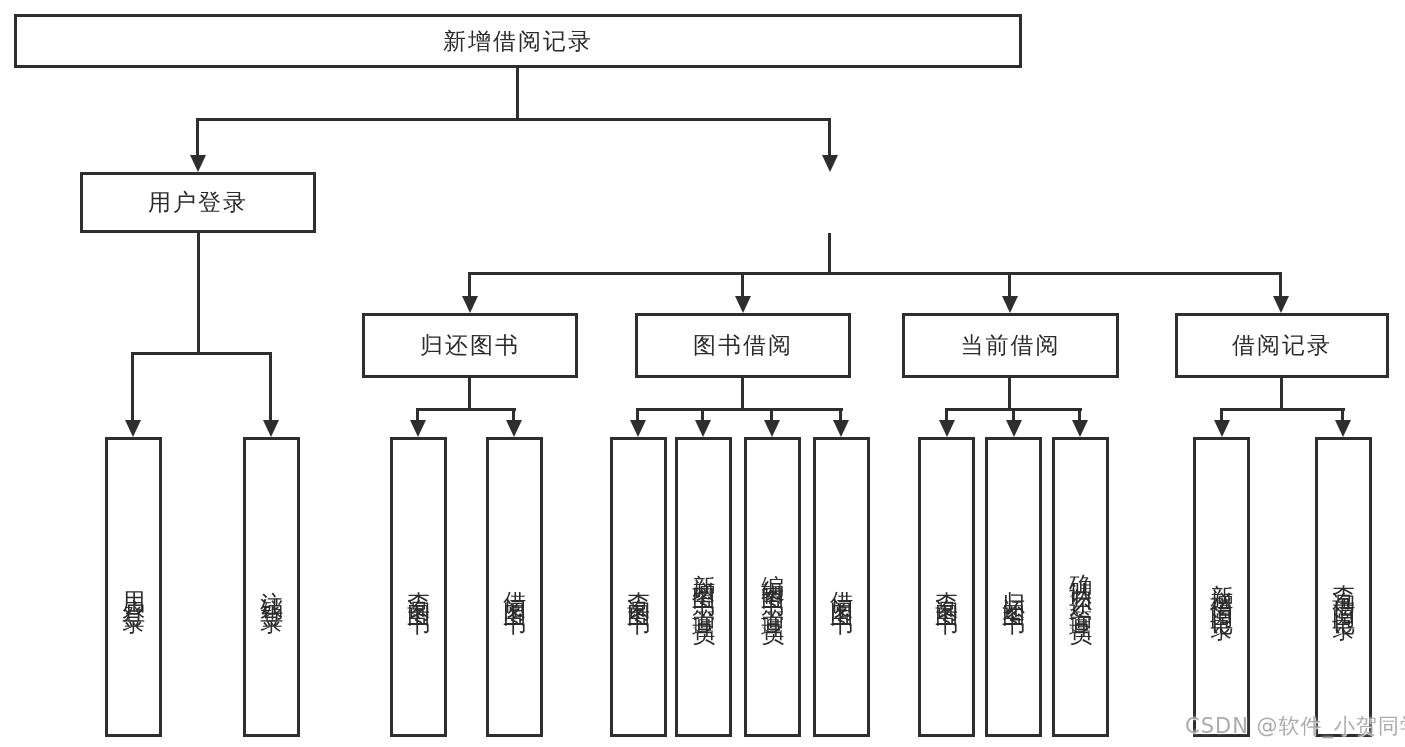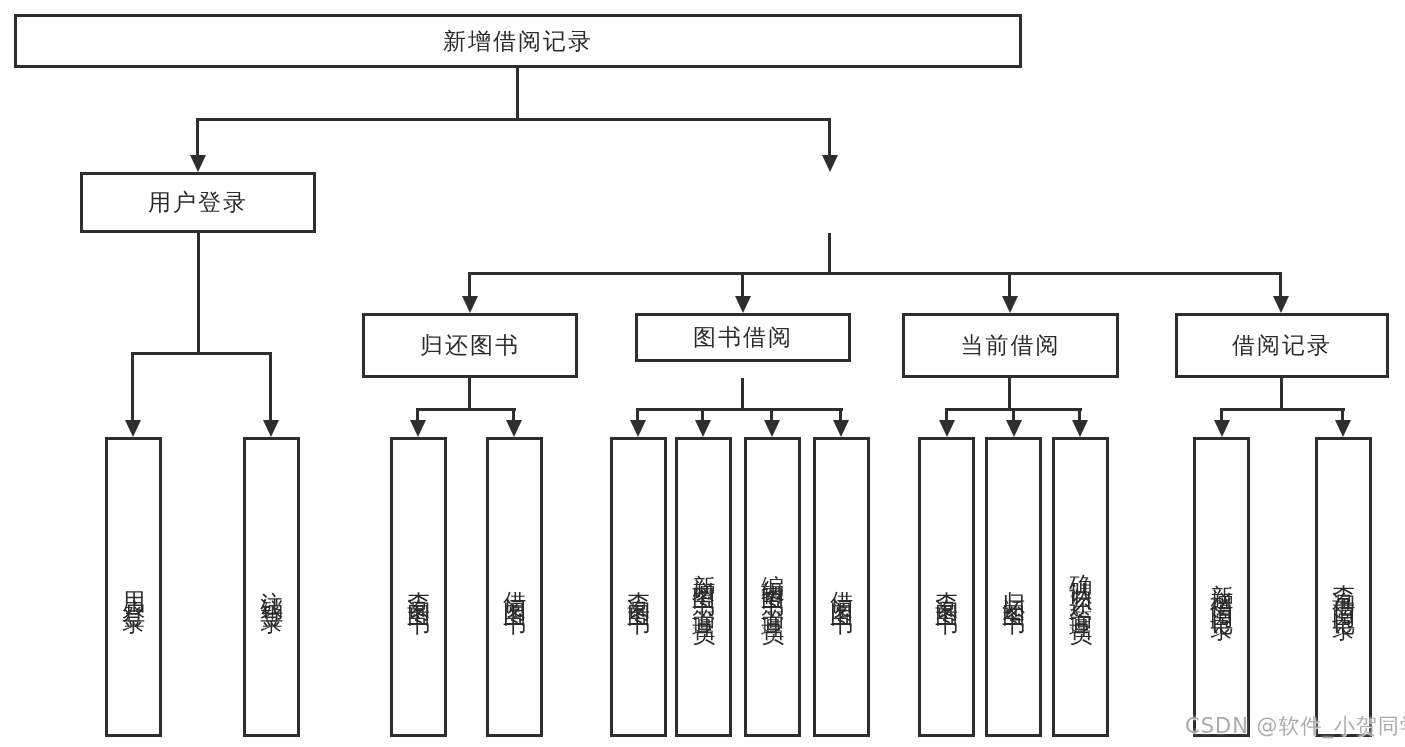--- a/index.html
+++ b/index.html
@@ -129,21 +129,21 @@
   <div class="vl" style="left:1220px; top:408px; height:15px;"></div>
   <div class="ah" style="left:1214px; top:420px;"></div>
   <div class="vl" style="left:1341px; top:408px; height:15px;"></div>
   <div class="ah" style="left:1335px; top:420px;"></div>
 
   <div class="node" style="left:14px; top:14px; width:1008px; height:54px;">新增借阅记录</div>
 
   <div class="node" style="left:80px; top:172px; width:236px; height:61px;">用户登录</div>
 
   <div class="node" style="left:362px; top:313px; width:216px; height:65px;">归还图书</div>
-  <div class="node" style="left:635px; top:313px; width:216px; height:49px;">图书借阅</div>
+  <div class="node" style="left:635px; top:313px; width:216px; height:65px;">图书借阅</div>
   <div class="node" style="left:1175px; top:313px; width:214px; height:65px;">借阅记录</div>
   <div class="node" style="left:902px; top:313px; width:217px; height:65px;">当前借阅</div>
 
   <div class="leaf" style="left:105px;">
     <span>用户登录</span>
   </div>
   <div class="leaf" style="left:243px;">
     <span>注销登录</span>
   </div>
 

